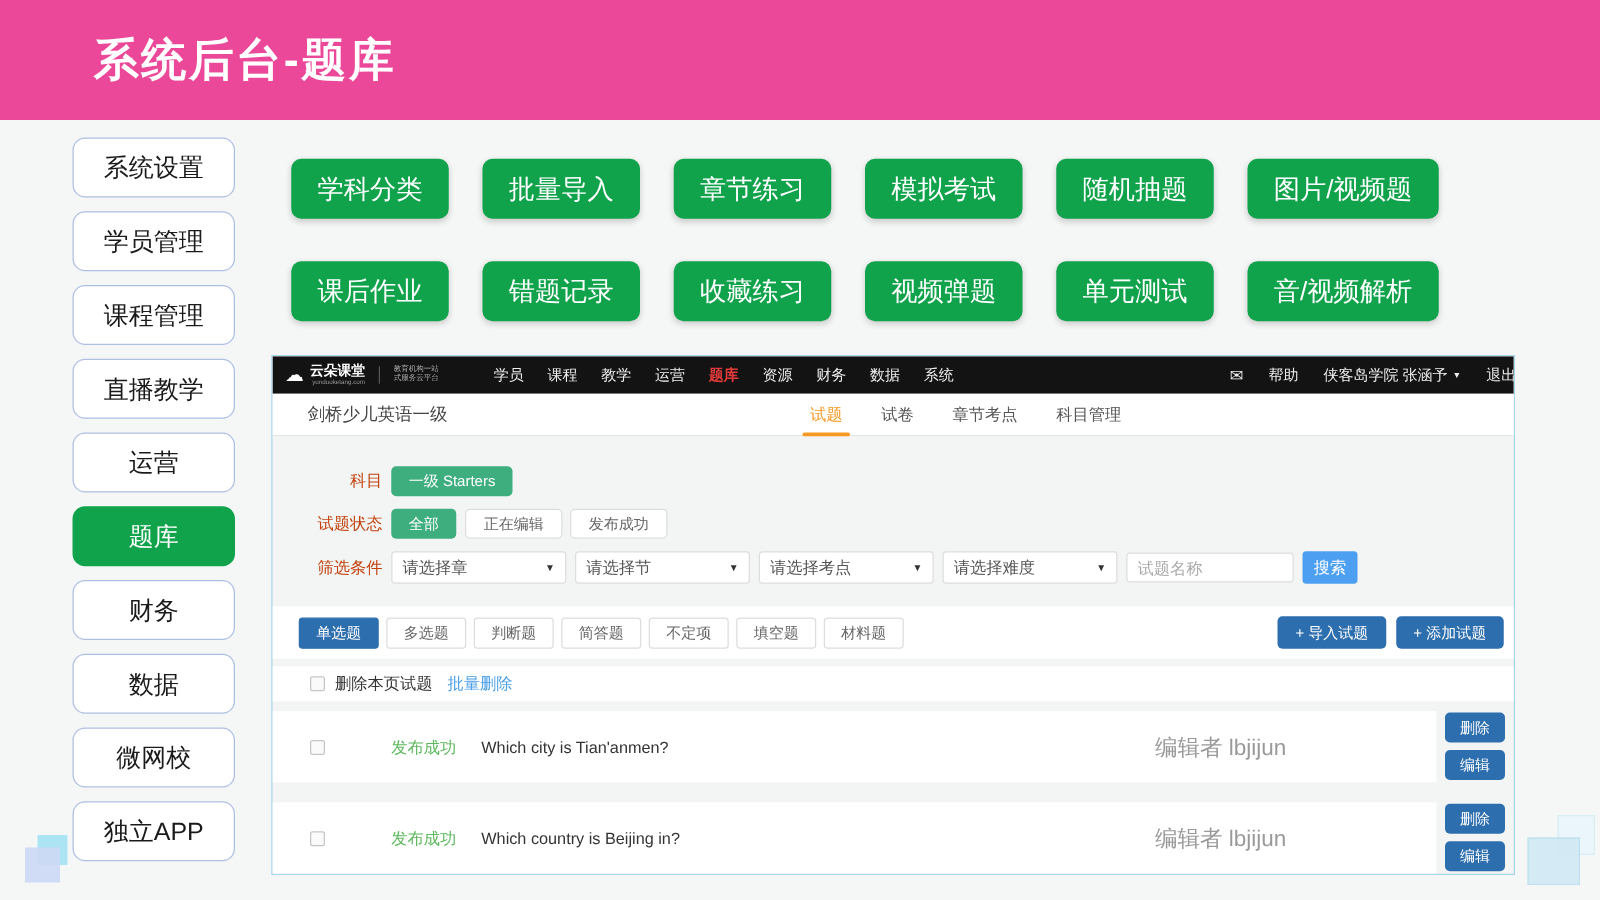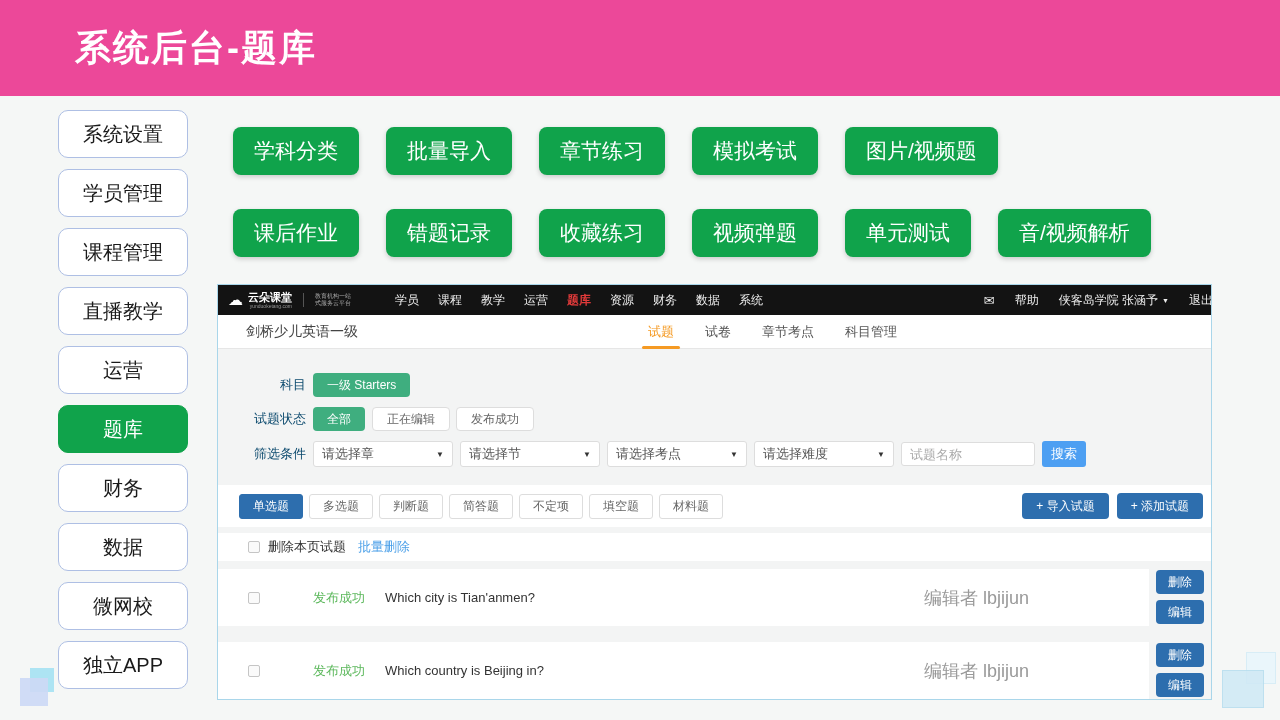--- a/index.html
+++ b/index.html
@@ -48,21 +48,21 @@
   .subhead { height:34px; background:#fff; border-bottom:1px solid #e6e6e6; position:relative; display:flex; align-items:center; }
   .course { margin-left:28px; font-size:14px; color:#444; }
   .shtabs { position:absolute; left:430px; top:0; height:34px; display:flex; gap:31px; align-items:center; }
   .shtab { font-size:13px; color:#555; height:34px; display:flex; align-items:center; cursor:pointer; position:relative; }
   .shtab.active { color:#F59A23; }
   .shtab.active::after { content:""; position:absolute; left:-6px; right:-6px; bottom:0; height:3px; background:#F59A23; border-radius:2px; }
 
   
   .filters { margin-top:24px; }
   .f-row { display:flex; align-items:center; margin-bottom:10px; }
-  .f-label { width:88px; margin-right:7px; text-align:right; color:#0c4a6e; font-size:13px; flex:none; }
+  .f-label { width:88px; margin-right:7px; text-align:right; color:#c2410c; font-size:13px; flex:none; }
   .chip { height:24px; padding:0 14px; border-radius:4px; display:flex; align-items:center; font-size:12px; cursor:pointer; }
   .chip.teal { background:#3FAE7F; color:#fff; }
   .chip.plain { background:#fff; border:1px solid #ddd; color:#666; margin-left:6px; }
   .chip.teal + .chip.plain { margin-left:7px; }
   .dd { width:140px; height:26px; background:#fff; border:1px solid #ddd; border-radius:3px; margin-right:7px;
         display:flex; align-items:center; justify-content:space-between; padding:0 8px; color:#555; font-size:13px; cursor:pointer; }
   .dd .caret { font-size:8px; color:#333; }
   .qname { width:134px; height:24px; border:1px solid #ddd; border-radius:3px; padding:0 8px; font-size:13px; color:#333; margin-right:7px; font-family:"Liberation Sans",sans-serif; }
   .qname::placeholder { color:#aaa; }
   .search-btn { width:44px; height:26px; background:#4D9FF2; color:#fff; border:none; border-radius:3px; font-size:13px; cursor:pointer; font-family:"Liberation Sans",sans-serif; }
@@ -119,20 +119,21 @@
   <div class="side-btn">微网校</div>
   <div class="side-btn">独立APP</div>
 </nav>
 
 <section class="features">
   <div class="frow">
     <div class="feat-btn">学科分类</div>
     <div class="feat-btn">批量导入</div>
     <div class="feat-btn">章节练习</div>
     <div class="feat-btn">模拟考试</div>
+    <div class="feat-btn">随机抽题</div>
     <div class="feat-btn">图片/视频题</div>
   </div>
   <div class="frow">
     <div class="feat-btn">课后作业</div>
     <div class="feat-btn">错题记录</div>
     <div class="feat-btn">收藏练习</div>
     <div class="feat-btn">视频弹题</div>
     <div class="feat-btn">单元测试</div>
     <div class="feat-btn">音/视频解析</div>
   </div>

